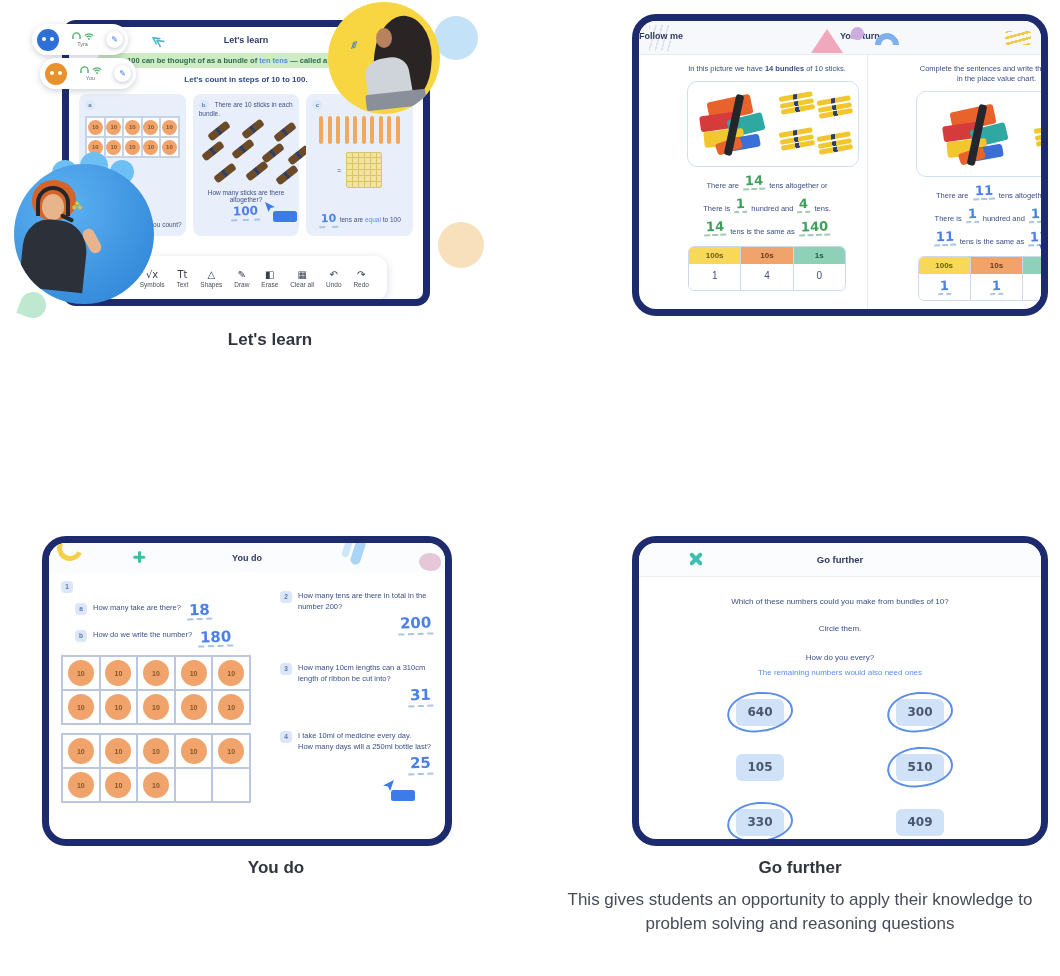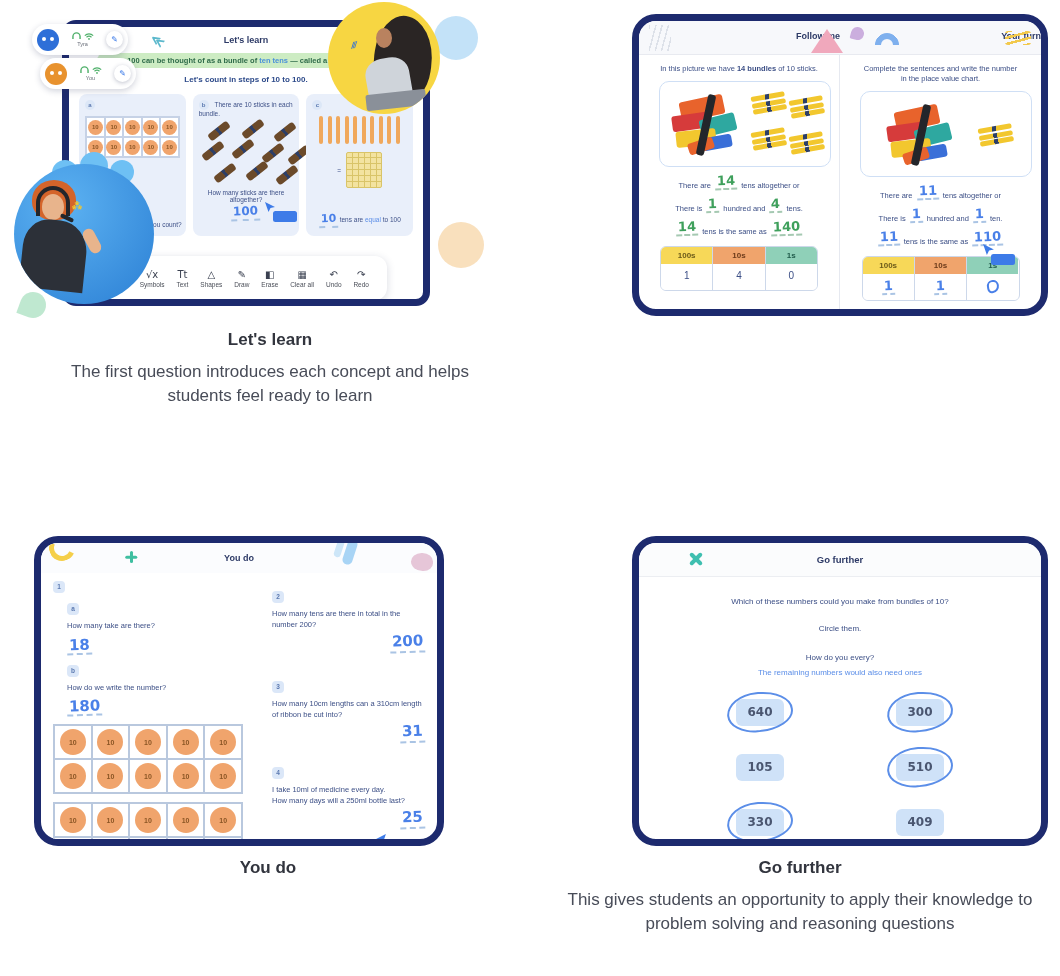--- a/index.html
+++ b/index.html
@@ -1,21 +1,21 @@
 <!DOCTYPE html>
 <html><head>
 <meta charset="utf-8">
 <style>
   * { margin:0; padding:0; box-sizing:border-box; }
   html,body { width:1060px; height:976px; background:#ffffff; font-family:"Liberation Sans", sans-serif; }
   .page { position:relative; width:1060px; height:976px; overflow:hidden; }
   .cell { position:absolute; width:520px; height:488px; }
   #cell-tl { left:10px; top:0; }
   #cell-tr { left:540px; top:0; }
-  #cell-bl { left:8px; top:488px; }
+  #cell-bl { left:16px; top:488px; }
   #cell-br { left:540px; top:488px; }
 
   
   .device { position:absolute; background:#ffffff; border:7px solid #1d2a6e; overflow:hidden; }
   .device-tl { left:52px; top:20px; width:368px; height:286px; border-radius:14px; z-index:1; }
   .device-tr { left:92px; top:14px; width:416px; height:302px; border-radius:24px; }
   .device-bl { left:26px; top:48px; width:410px; height:310px; border-radius:24px; }
   .device-br { left:92px; top:48px; width:416px; height:310px; border-radius:24px; }
 
   
@@ -103,33 +103,33 @@
   .pt-hand { position:absolute; left:72px; top:64px; width:12px; height:26px; background:#e8b48c; border-radius:6px; transform:rotate(-28deg); }
   .pt-sparks { position:absolute; left:58px; top:34px; color:#f2c72e; font-size:9px; font-weight:bold; }
   .deco { position:absolute; border-radius:50%; }
   .bubble { background:#6ec0f4; z-index:6; }
   .deco-lightblue { left:424px; top:16px; width:44px; height:44px; background:#c3e2f8; z-index:0; }
   .deco-peach { left:428px; top:222px; width:46px; height:46px; background:#f9e0bd; z-index:0; }
   .deco-leaf { left:10px; top:292px; width:26px; height:26px; background:#bfe8d0; border-radius:50% 50% 50% 0; transform:rotate(20deg); z-index:5; }
 
   
   .tr-header { position:relative; height:34px; background:#f7f8fb; border-bottom:1px solid #e8eaf0; }
-  .tr-title { position:absolute; top:10px; width:50%; text-align:right; font-size:9px; font-weight:bold; color:#2d3a66; }
+  .tr-title { position:absolute; top:10px; width:50%; text-align:left; font-size:9px; font-weight:bold; color:#2d3a66; }
   .tr-title.left { left:0; } .tr-title.right { right:0; }
   .sketch-lines { position:absolute; left:10px; top:4px; width:22px; height:26px;
     background:repeating-linear-gradient(105deg,#d6dbe4 0 1.5px,transparent 1.5px 6px); opacity:.8; }
   .tri-pink { position:absolute; left:172px; top:8px; width:0; height:0; border-left:16px solid transparent;
     border-right:16px solid transparent; border-bottom:24px solid #f0a8bc; }
   .blob-purple { position:absolute; left:212px; top:6px; width:13px; height:13px; background:#cbaede; border-radius:50% 50% 50% 10%; transform:rotate(15deg); }
   .arc-blue { position:absolute; left:236px; top:12px; width:24px; height:24px; border-radius:50%;
     border:6px solid #7fb0ee; border-bottom-color:transparent; border-left-color:transparent; transform:rotate(-45deg); }
   .scribble-yellow { position:absolute; right:10px; top:10px; width:26px; height:14px;
     background:repeating-linear-gradient(-15deg,#f2c94c 0 2.5px,transparent 2.5px 6px); border-radius:3px; }
   .tr-body { display:flex; height:calc(100% - 34px); }
-  .tr-page { width:50%; padding:9px 20px; position:relative; }
+  .tr-page { width:50%; padding:9px 20px; position:relative;margin-left:28px; }
   .tr-page.left { border-right:1px solid #e6e9f0; }
   .tr-intro { text-align:center; font-size:7.5px; color:#3c4f86; line-height:1.35; }
   .img-box { margin:7px auto 0; width:172px; height:86px; border:1.5px solid #cfdff5; border-radius:10px; background:#fff; position:relative; }
   .bigbundle { position:absolute; left:12px; top:12px; width:66px; height:62px; }
   .bb { position:absolute; border-radius:3px; }
   .bb1 { left:8px; top:4px; width:44px; height:20px; background:#e8632c; transform:rotate(-12deg); }
   .bb2 { left:0; top:20px; width:36px; height:16px; background:#d63b3b; transform:rotate(-8deg); }
   .bb3 { left:28px; top:22px; width:36px; height:18px; background:#2ea8a0; transform:rotate(-14deg); }
   .bb4 { left:4px; top:36px; width:40px; height:16px; background:#f2c72e; transform:rotate(-6deg); }
   .bb5 { left:30px; top:42px; width:30px; height:13px; background:#3a6fd8; transform:rotate(-10deg); }
@@ -165,21 +165,21 @@
   .sparkle-teal::before, .sparkle-teal::after { content:""; position:absolute; left:5px; top:0; width:2.5px; height:12px; background:#3fbfa0; border-radius:2px; }
   .sparkle-teal::after { transform:rotate(90deg); }
   .ribbon-blue { position:absolute; right:82px; top:-4px; width:10px; height:26px; background:#a8d4f5; border-radius:6px; transform:rotate(18deg); }
   .ribbon-blue::after { content:""; position:absolute; left:-10px; top:4px; width:7px; height:18px; background:#cde6f8; border-radius:5px; }
   .blob-pink { position:absolute; right:4px; top:10px; width:22px; height:18px; background:#e6c6d8; border-radius:50% 50% 45% 55%; }
   .bl-body { display:flex; padding:8px 12px 0; gap:12px; font-size:7.5px; color:#3c4f86; }
   .bl-left { width:208px; position:relative; }
   .bl-right { flex:1; position:relative; }
   .num-chip { display:inline-block; min-width:12px; height:12px; line-height:12px; padding:0 2px; text-align:center;
     background:#dbe7f8; color:#5b79b0; border-radius:4px; font-size:6.5px; font-weight:bold; flex:none; }
-  .bl-q { display:flex; gap:6px; align-items:flex-start; margin-top:10px; line-height:1.4;flex-direction:column; }
+  .bl-q { display:flex; gap:6px; align-items:flex-start; margin-top:10px; line-height:1.4; }
   .bl-q .hand { font-size:15px; line-height:14px; }
   .bl-ans-right { text-align:right; margin-top:2px; }
   .bl-ans-right .hand { font-size:15px; }
   .bl-grid { width:190px; margin-top:8px; background:#fff; border:1px solid #b9c8de; display:grid; grid-template-columns:repeat(5,1fr); }
   .bl-grid .ten-cell { height:34px; border:0.5px solid #b9c8de; }
   .bl-grid .ten-circle { width:26px; height:26px; font-size:7px; }
 
   
   .br-header { position:relative; height:34px; background:#fbfcfd; border-bottom:1px solid #eceef2;
     display:flex; align-items:center; justify-content:center; font-size:9.5px; font-weight:bold; color:#2d3a66; }
@@ -395,21 +395,20 @@
         <span class="pt-face"></span>
         <span class="pt-mic"></span>
         <span class="pt-body"></span>
         <span class="pt-hand"></span>
       <span class="pt-sparks">⁂</span>
     </div>
     <span class="deco deco-leaf"></span>
 
     <div class="caption">
       <h3>Let's learn</h3>
-      <p>The first question introduces each concept and helps students feel ready to learn</p>
     </div>
   </section>
 
   <section class="cell" id="cell-tr">
     <div class="device device-tr">
       <div class="tr-header">
         <span class="sketch-lines"></span>
         <span class="tr-title left">Follow me</span>
         <span class="tr-title right">Your turn</span>
         <span class="tri-pink"></span>

